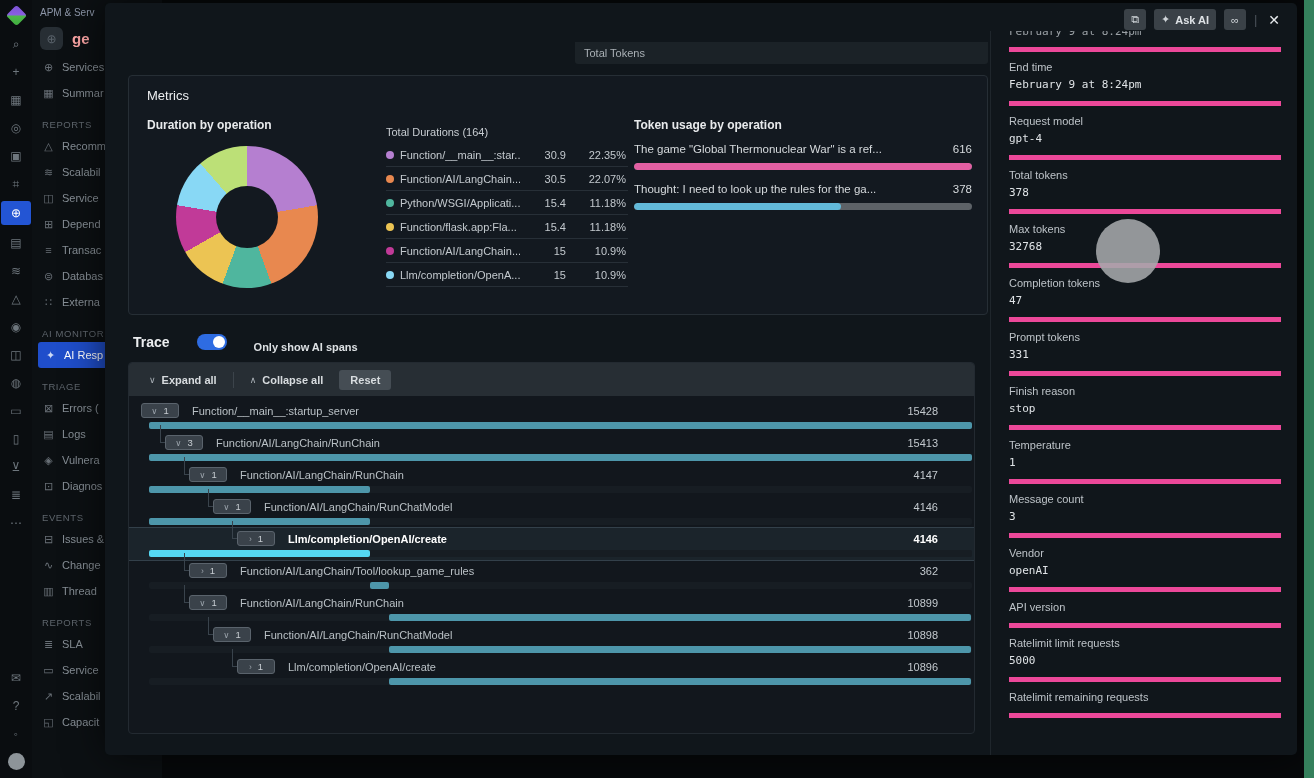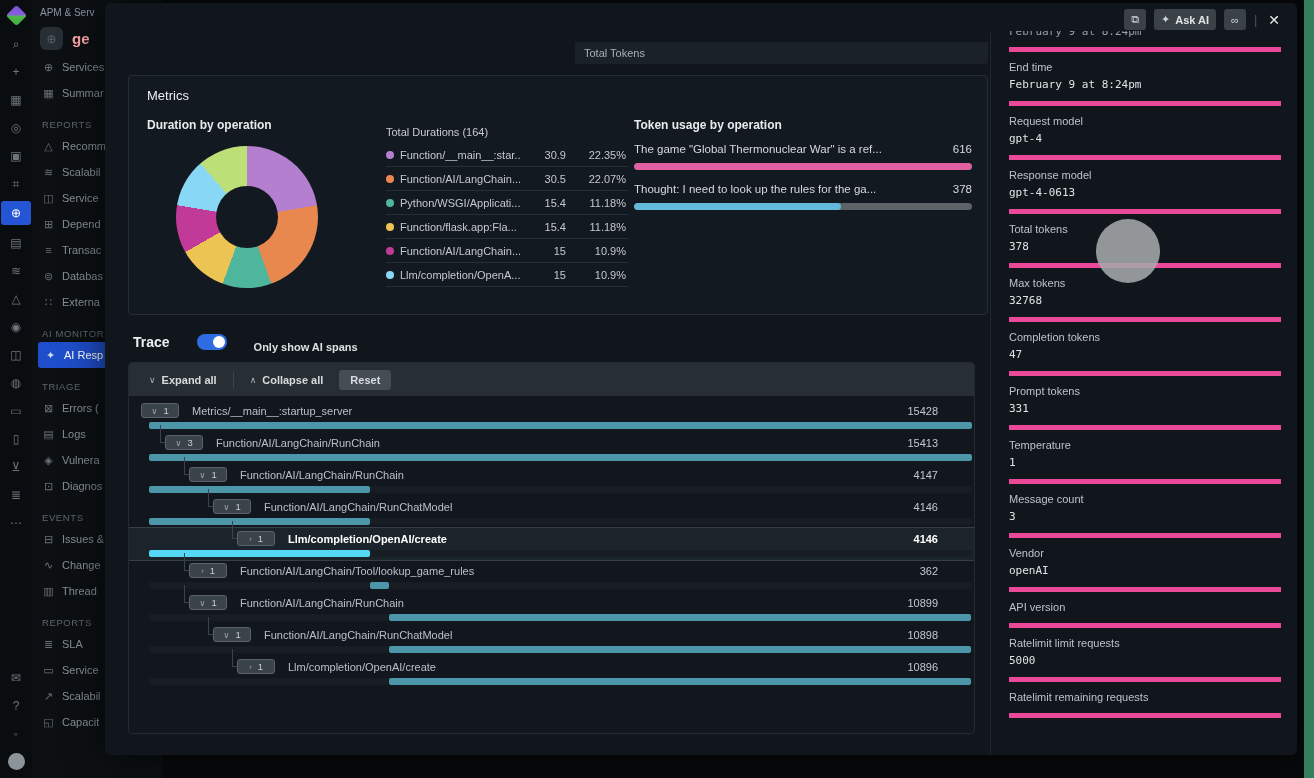--- a/index.html
+++ b/index.html
@@ -364,21 +364,21 @@
         </div>
       <div class="tb-reset">Reset</div>
     </div>
     <div class="trace-rows" id="trace-rows">
         <div class="trace-row">
           <div class="tr-line">
             <div class="tr-badge" style="margin-left: 12px;">
               <span class="chev">∨</span>
               <span>1</span>
             </div>
-            <div class="tr-name">Metrics/__main__:startup_server</div>
+            <div class="tr-name">Function/__main__:startup_server</div>
             <div class="tr-val">15428</div>
           </div>
           <div class="tr-track">
             <div class="tr-fill" style="left: 0%; width: 100%;"></div>
           </div>
         </div>
         <div class="trace-row">
           <div class="tr-line">
             <div class="tr-connector" style="left: 31px;"></div>
             <div class="tr-badge" style="margin-left: 36px;">
@@ -499,40 +499,40 @@
       </div>
       <div class="dt-field">
         <div class="dt-label">End time</div>
         <div class="dt-value">February 9 at 8:24pm</div>
       </div>
       <div class="dt-field">
         <div class="dt-label">Request model</div>
         <div class="dt-value">gpt-4</div>
       </div>
       <div class="dt-field">
-        <div class="dt-label">Response model</div>
-        <div class="dt-value">gpt-4-0613</div>
-      </div>
-      <div class="dt-field">
         <div class="dt-label">Total tokens</div>
         <div class="dt-value">378</div>
       </div>
       <div class="dt-field">
         <div class="dt-label">Max tokens</div>
         <div class="dt-value">32768</div>
       </div>
       <div class="dt-field">
         <div class="dt-label">Completion tokens</div>
         <div class="dt-value">47</div>
       </div>
       <div class="dt-field">
         <div class="dt-label">Prompt tokens</div>
         <div class="dt-value">331</div>
       </div>
       <div class="dt-field">
+        <div class="dt-label">Finish reason</div>
+        <div class="dt-value">stop</div>
+      </div>
+      <div class="dt-field">
         <div class="dt-label">Temperature</div>
         <div class="dt-value">1</div>
       </div>
       <div class="dt-field">
         <div class="dt-label">Message count</div>
         <div class="dt-value">3</div>
       </div>
       <div class="dt-field">
         <div class="dt-label">Vendor</div>
         <div class="dt-value">openAI</div>

